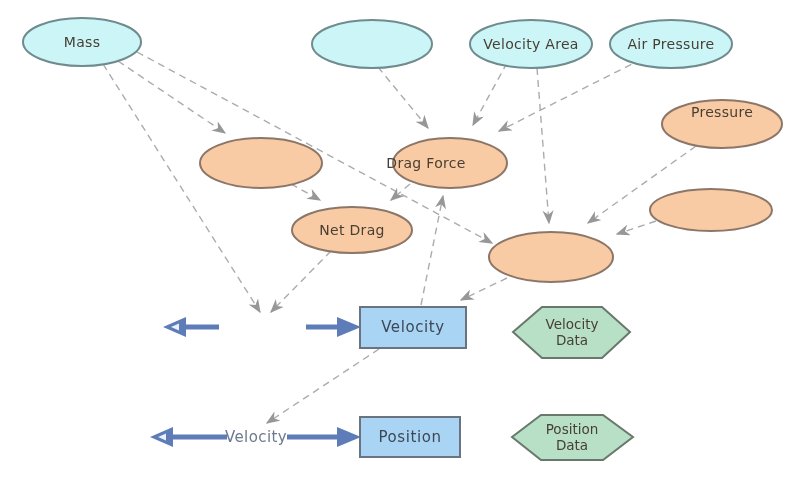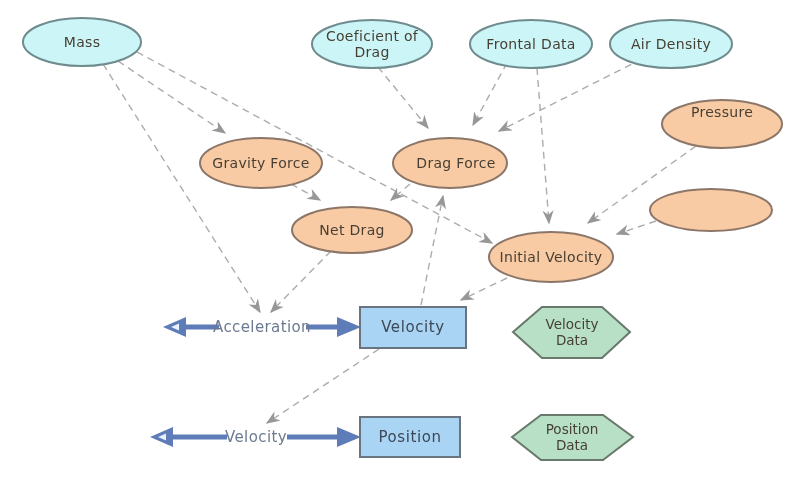--- a/index.html
+++ b/index.html
@@ -87,36 +87,29 @@
     <ellipse class="shape-var" cx="551" cy="257" rx="62" ry="25"></ellipse>
 
     <rect class="shape-stock" x="360" y="307" width="106" height="41"></rect>
     <rect class="shape-stock" x="360" y="417" width="100" height="40"></rect>
 
     <polygon class="shape-data" points="513,332 542,307 602,307 630,332 602,358 542,358"></polygon>
     <polygon class="shape-data" points="512,437 541,415 603,415 633,437 603,460 541,460"></polygon>
   </svg>
 
   <div class="lbl node-lbl" style="left:82px;top:42px">Mass</div>
-  <div class="lbl node-lbl" style="left:372px;top:44px">
-    <span style="display:block">Coeficient of</span>
-    <span style="display:block">Drag</span>
-  </div>
-  <div class="lbl node-lbl" style="left:531px;top:44px">Frontal Data</div>
-  <div class="lbl node-lbl" style="left:671px;top:44px">Air Density</div>
-  <div class="lbl node-lbl" style="left:261px;top:163px">Gravity Force</div>
-  <div class="lbl node-lbl" style="left:456px;top:163px">Drag Force</div>
+  <div class="lbl node-lbl" style="left:531px;top:44px">Velocity Area</div>
+  <div class="lbl node-lbl" style="left:671px;top:44px">Air Pressure</div>
+  <div class="lbl node-lbl" style="left:426px;top:163px">Drag Force</div>
   <div class="lbl node-lbl" style="left:722px;top:112px">Pressure</div>
   <div class="lbl node-lbl" style="left:352px;top:230px">Net Drag</div>
-  <div class="lbl node-lbl" style="left:551px;top:257px">Initial Velocity</div>
 
   <div class="lbl stock-lbl" style="left:413px;top:327px">Velocity</div>
   <div class="lbl stock-lbl" style="left:410px;top:437px">Position</div>
 
-  <div class="lbl flow-lbl" style="left:262px;top:327px">Acceleration</div>
   <div class="lbl flow-lbl" style="left:256px;top:437px">Velocity</div>
 
   <div class="lbl data-lbl" style="left:572px;top:332px">
     <span style="display:block">Velocity</span>
     <span style="display:block">Data</span>
   </div>
   <div class="lbl data-lbl" style="left:572px;top:437px">
     <span style="display:block">Position</span>
     <span style="display:block">Data</span>
   </div>

